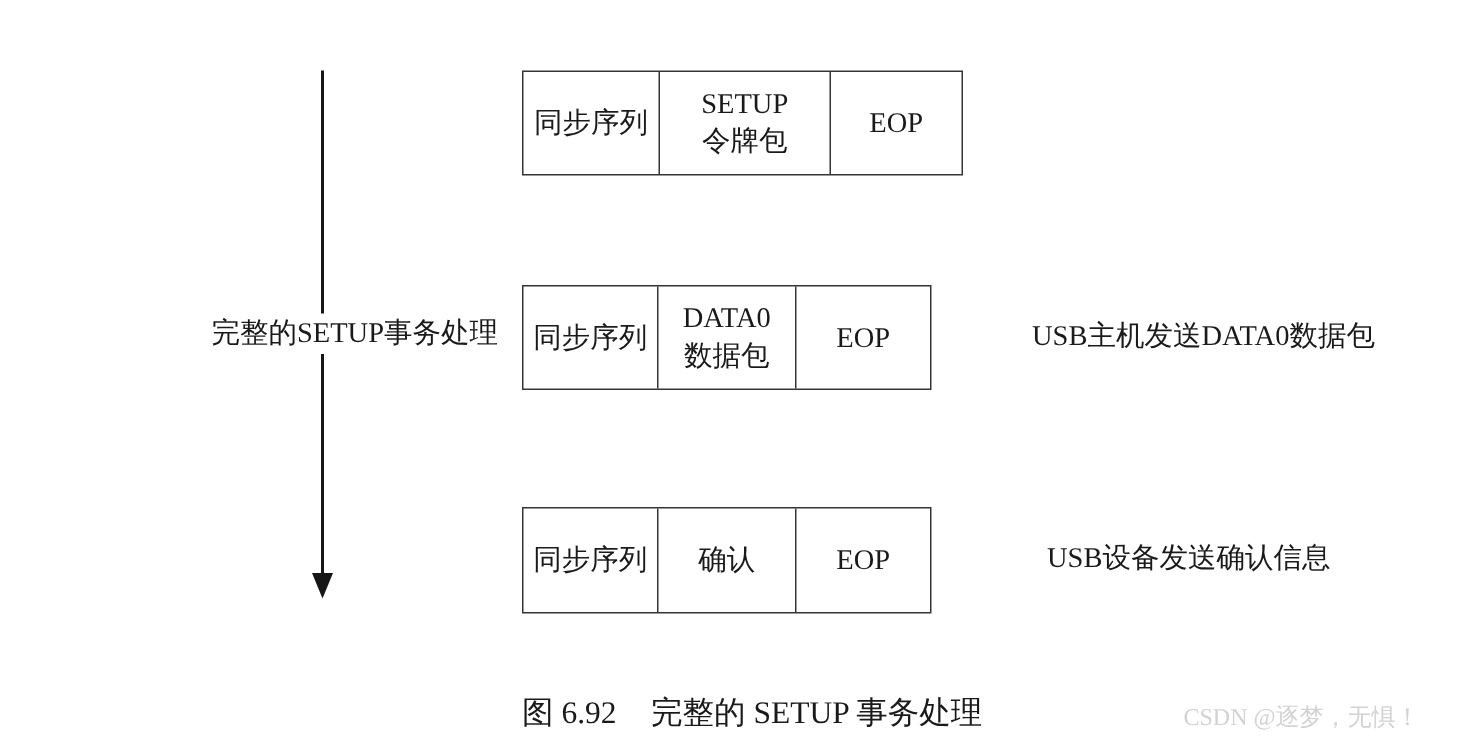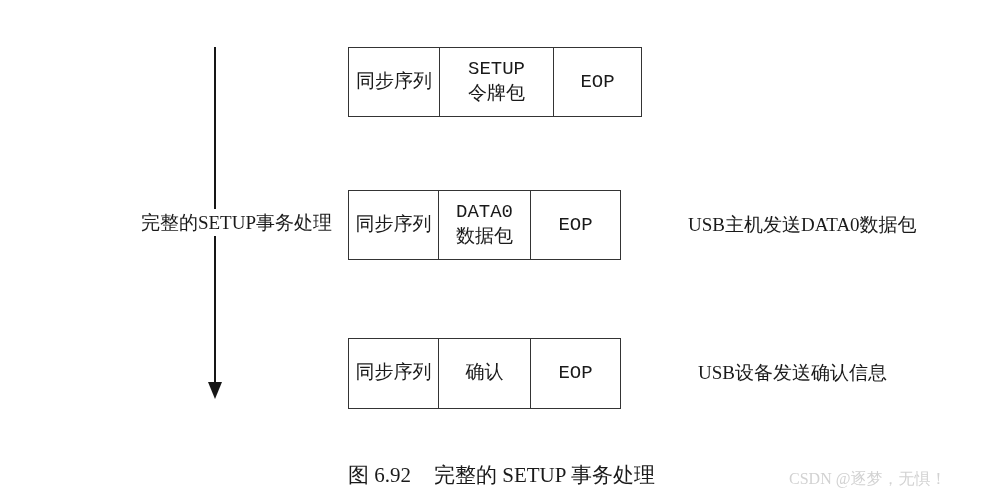--- a/index.html
+++ b/index.html
@@ -38,41 +38,40 @@
     z-index: 2;
     white-space: nowrap;
   }
 
   
   .packet-box {
     position: absolute;
     display: flex;
     border: 1.6px solid #343434;
     background: #ffffff;
-    font-family: Liberation Mono, monospace;
   }
   .packet-box .cell {
     display: flex;
     align-items: center;
     justify-content: center;
     text-align: center;
     font-size: 19px;
     line-height: 25px;
     white-space: pre-line;
     border-right: 1.6px solid #343434;
   }
   .packet-box .cell:last-child { border-right: none; flex: 1; }
 
   .row1 { left: 348px; top: 47px;  width: 294px; height: 70px; }
   .row1 .c1 { width: 91px; }
   .row1 .c2 { width: 114px; }
 
   .row2 { left: 348px; top: 190px; width: 273px; height: 70px; }
   .row2 .c1 { width: 90px; }
-  .row2 .c2 { width: 92px; text-align: right; }
+  .row2 .c2 { width: 92px; }
 
   .row3 { left: 348px; top: 338px; width: 273px; height: 71px; }
   .row3 .c1 { width: 90px; }
   .row3 .c2 { width: 92px; }
 
   
   .note {
     position: absolute;
     font-size: 19px;
     line-height: 24px;

